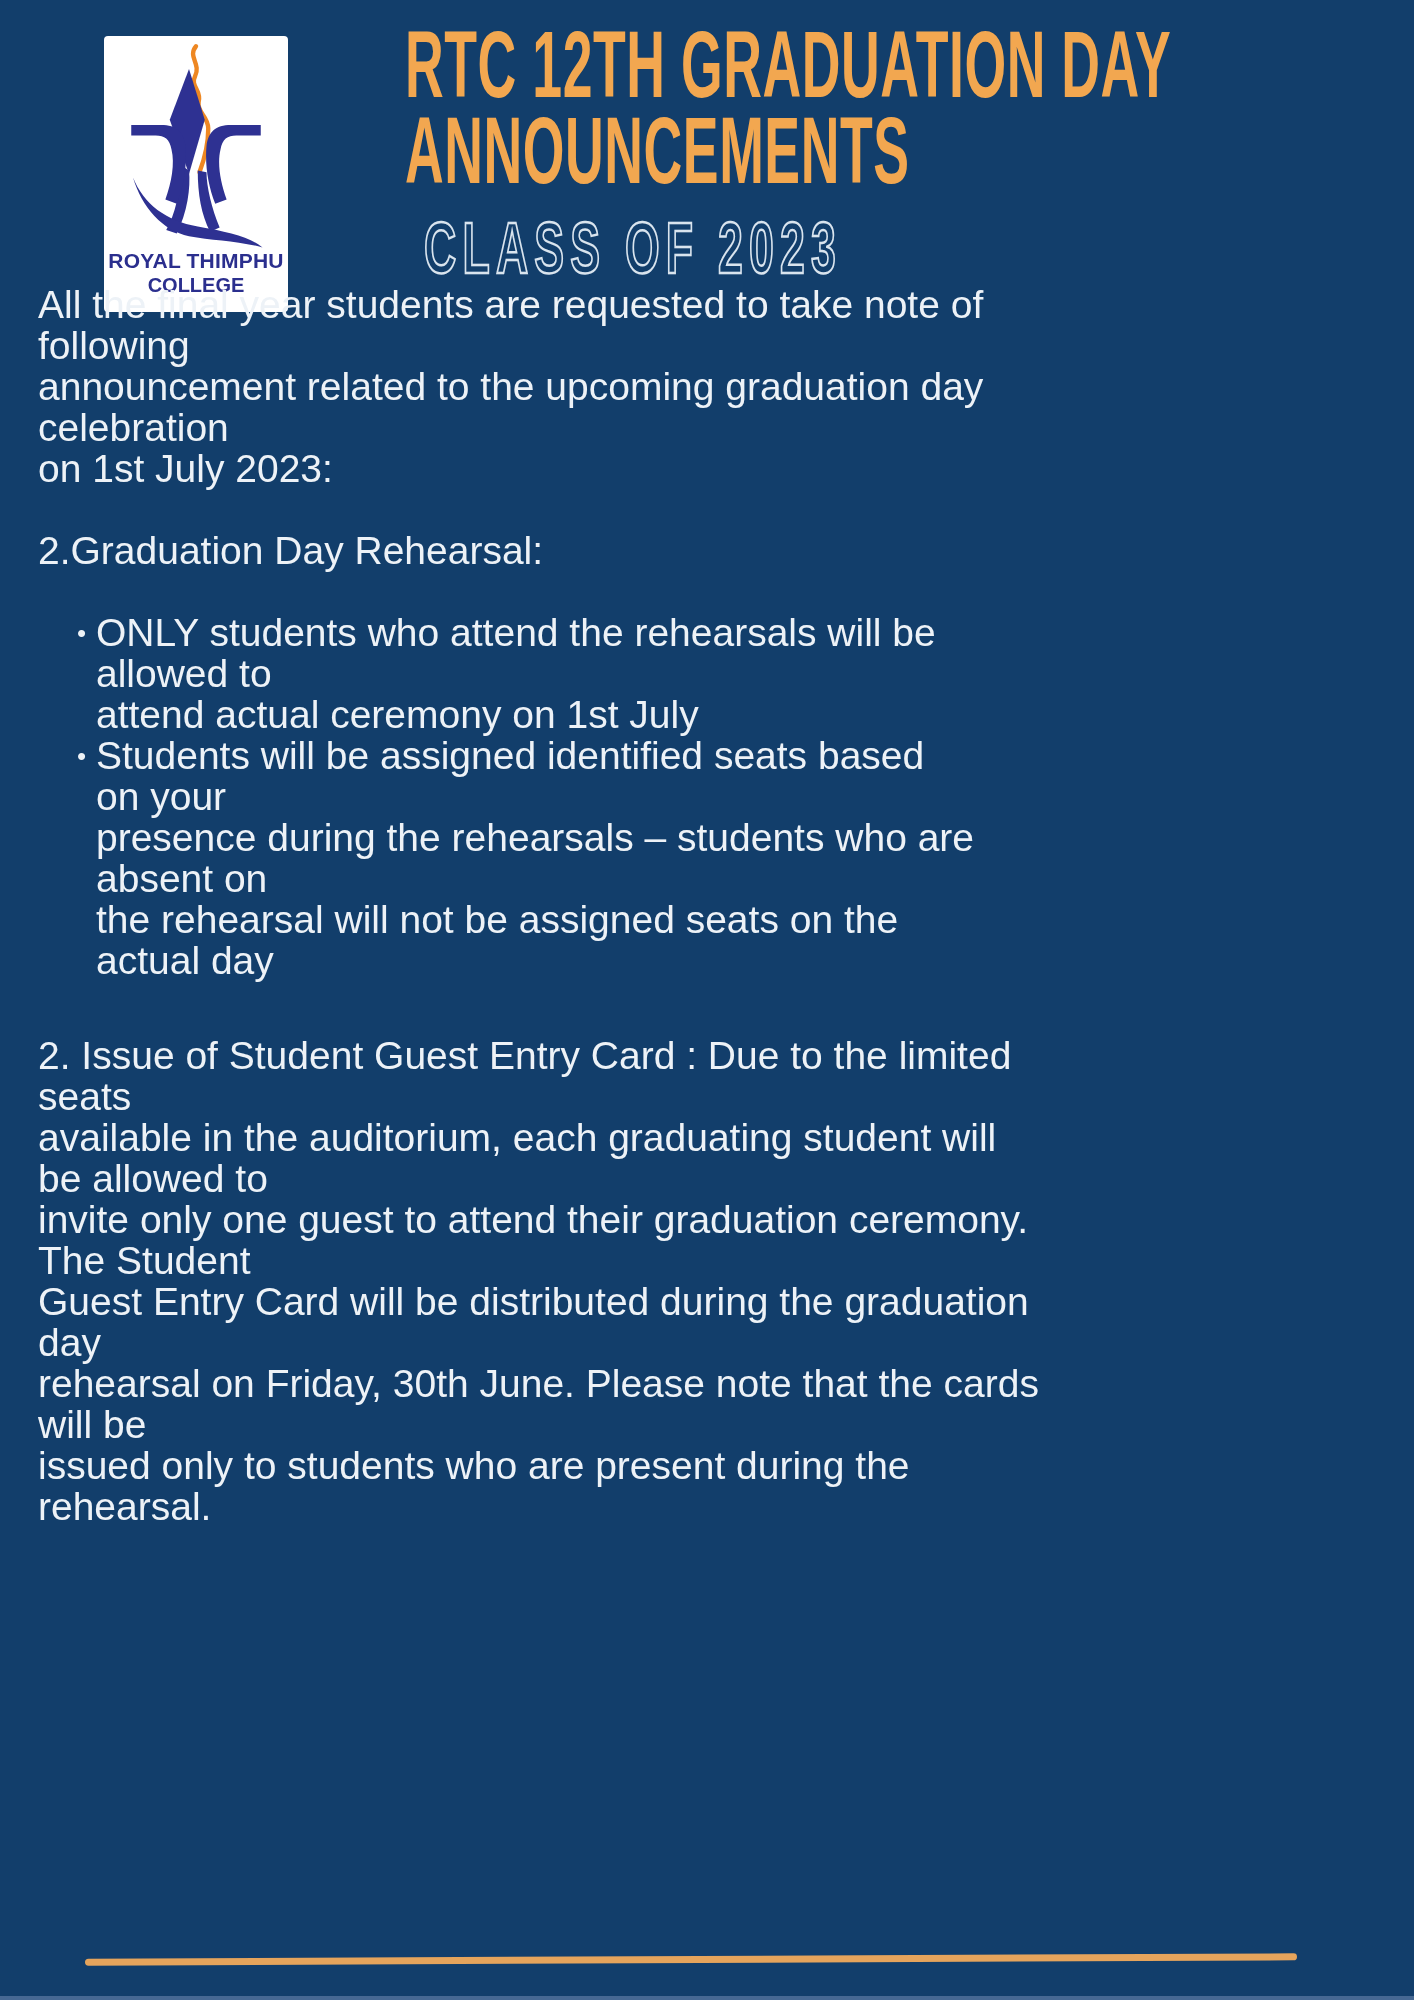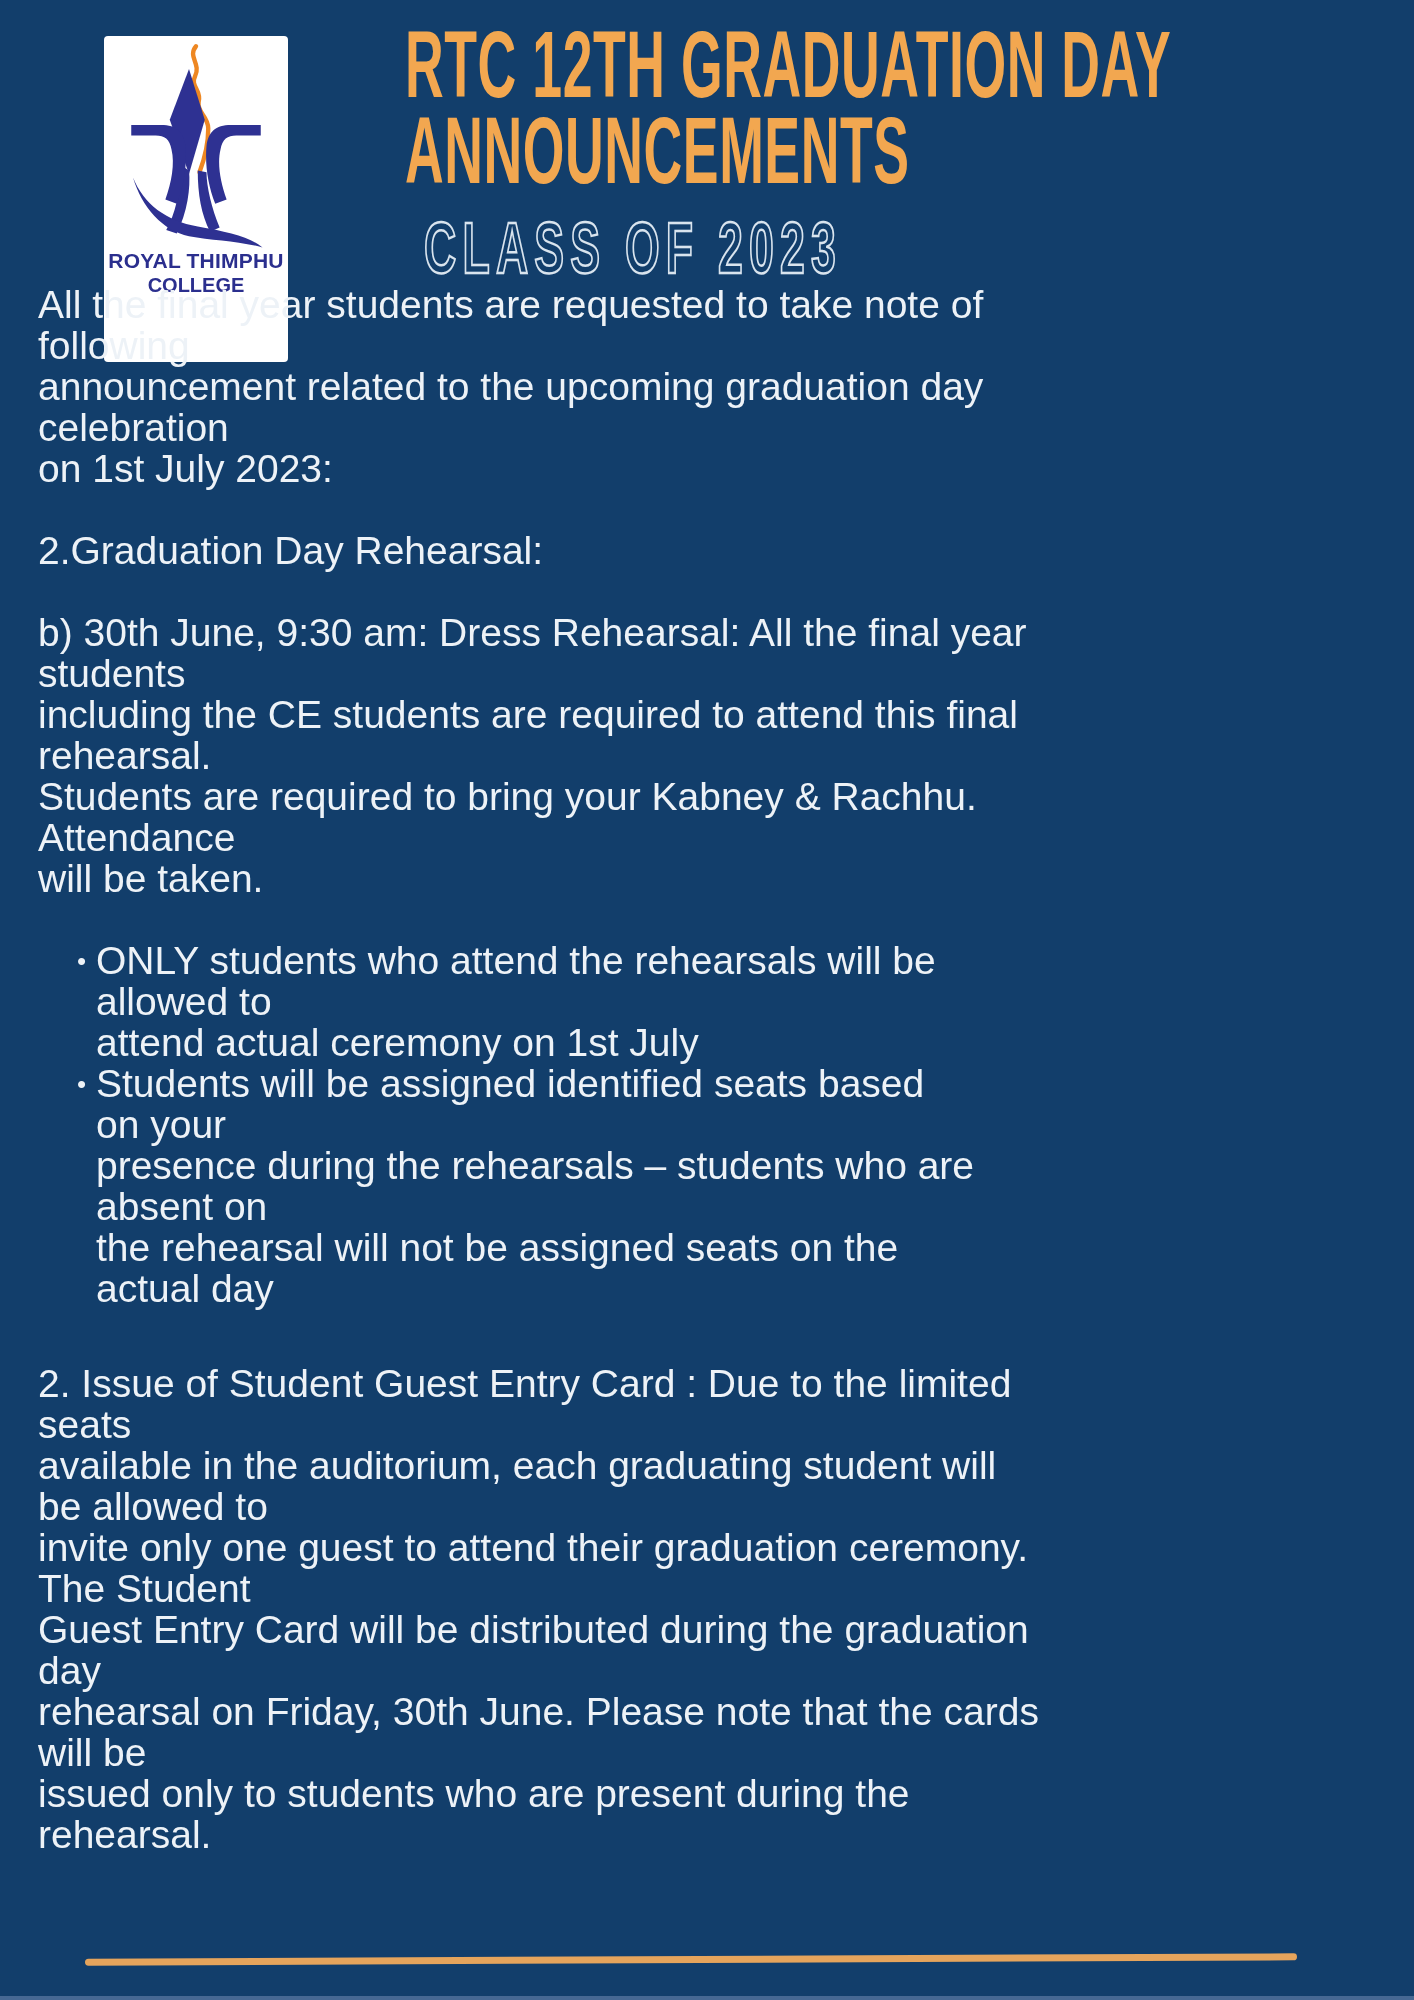--- a/index.html
+++ b/index.html
@@ -14,21 +14,21 @@
     background: var(--bg, #123e6b);
     font-family: "Liberation Sans", sans-serif;
   }
 
   
   .logo-card {
     position: absolute;
     left: 104px;
     top: 36px;
     width: 184px;
-    height: 326px;
+    height: 276px;
     background: var(--card_bg, #ffffff);
     border-radius: 4px;
     display: flex;
     flex-direction: column;
     align-items: center;
     padding-top: 4px;
     box-sizing: border-box;
   }
   .logo-card svg { flex: none; }
   .logo-name {
@@ -168,24 +168,20 @@
   <span class="title-line">RTC 12TH GRADUATION DAY</span>
   <span class="title-line">ANNOUNCEMENTS</span>
   <span class="subtitle">CLASS OF 2023</span>
 </div>
 
 <div class="content">
   <p>All the final year students are requested to take note of following
 announcement related to the upcoming graduation day celebration
 on 1st July 2023:</p>
   <p>2.Graduation Day Rehearsal:</p>
-  <p>b) 30th June, 9:30 am: Dress Rehearsal: All the final year students
-including the CE students are required to attend this final rehearsal.
-Students are required to bring your Kabney &amp; Rachhu. Attendance
-will be taken.</p>
   <ul>
     <li>
       <span>ONLY students who attend the rehearsals will be allowed to
 attend actual ceremony on 1st July</span>
     </li>
     <li>
       <span>Students will be assigned identified seats based on your
 presence during the rehearsals – students who are absent on
 the rehearsal will not be assigned seats on the actual day</span>
     </li>

